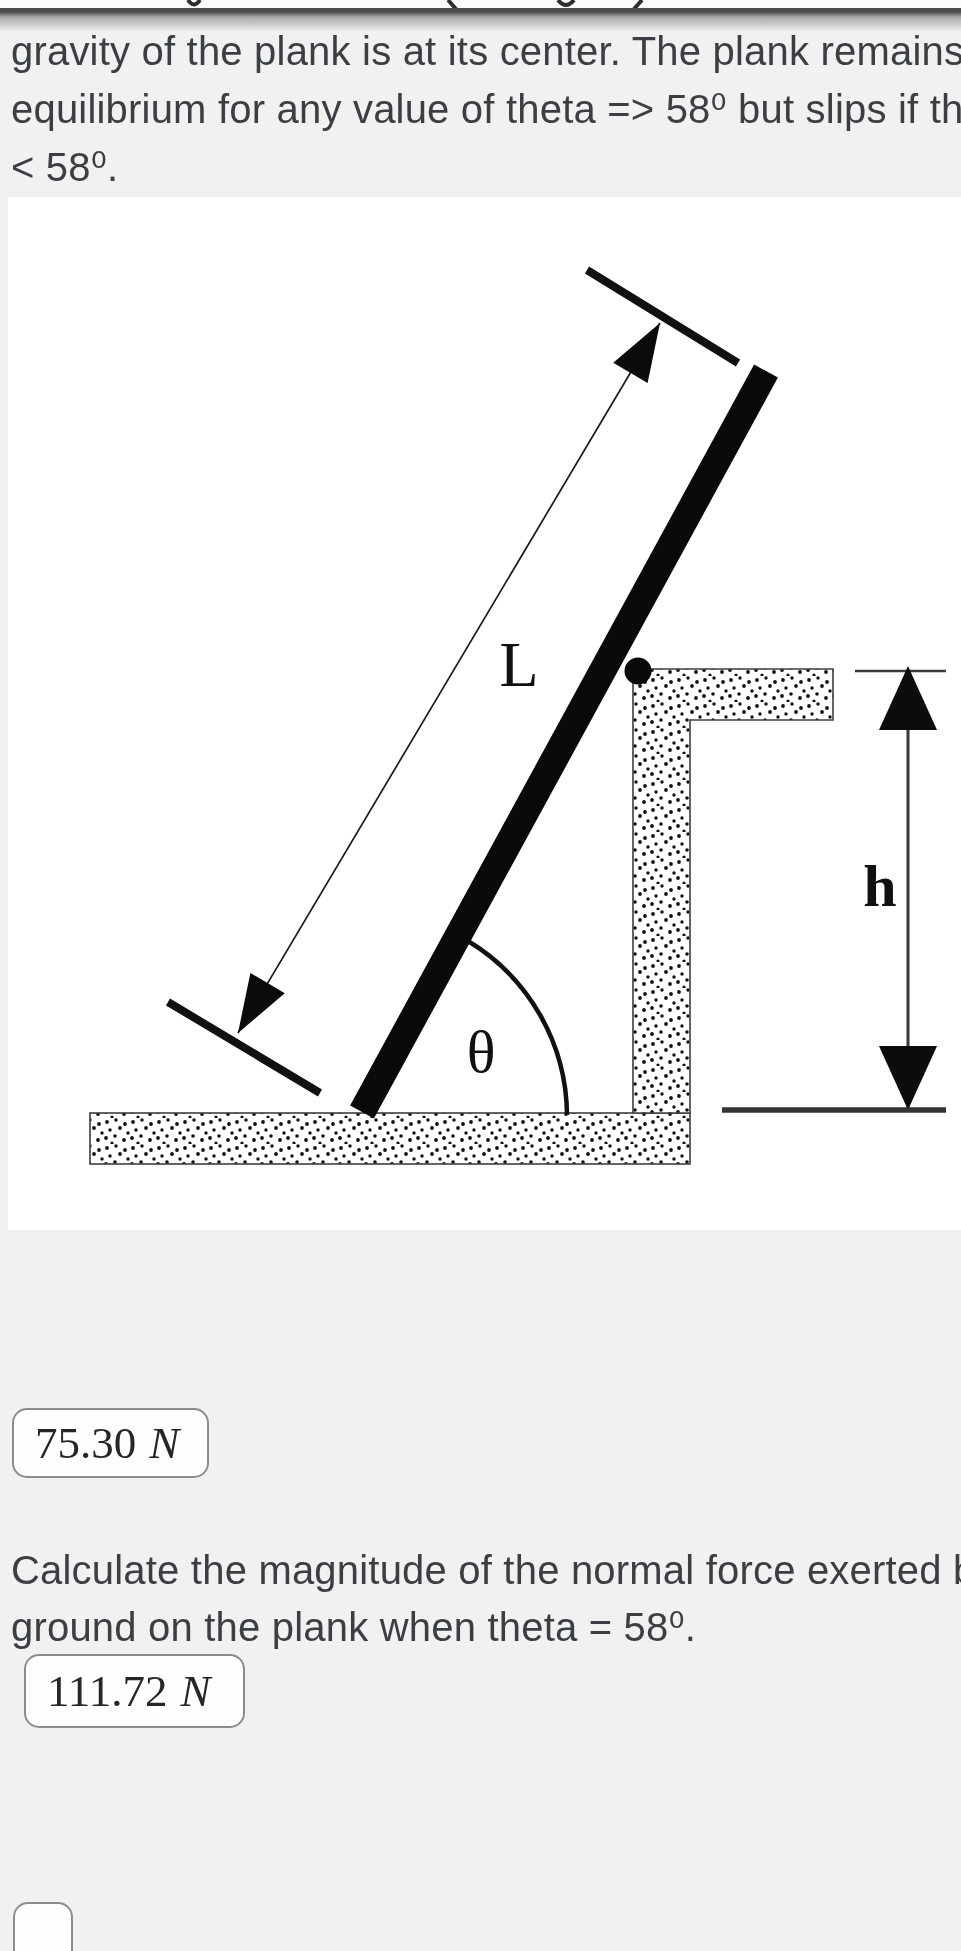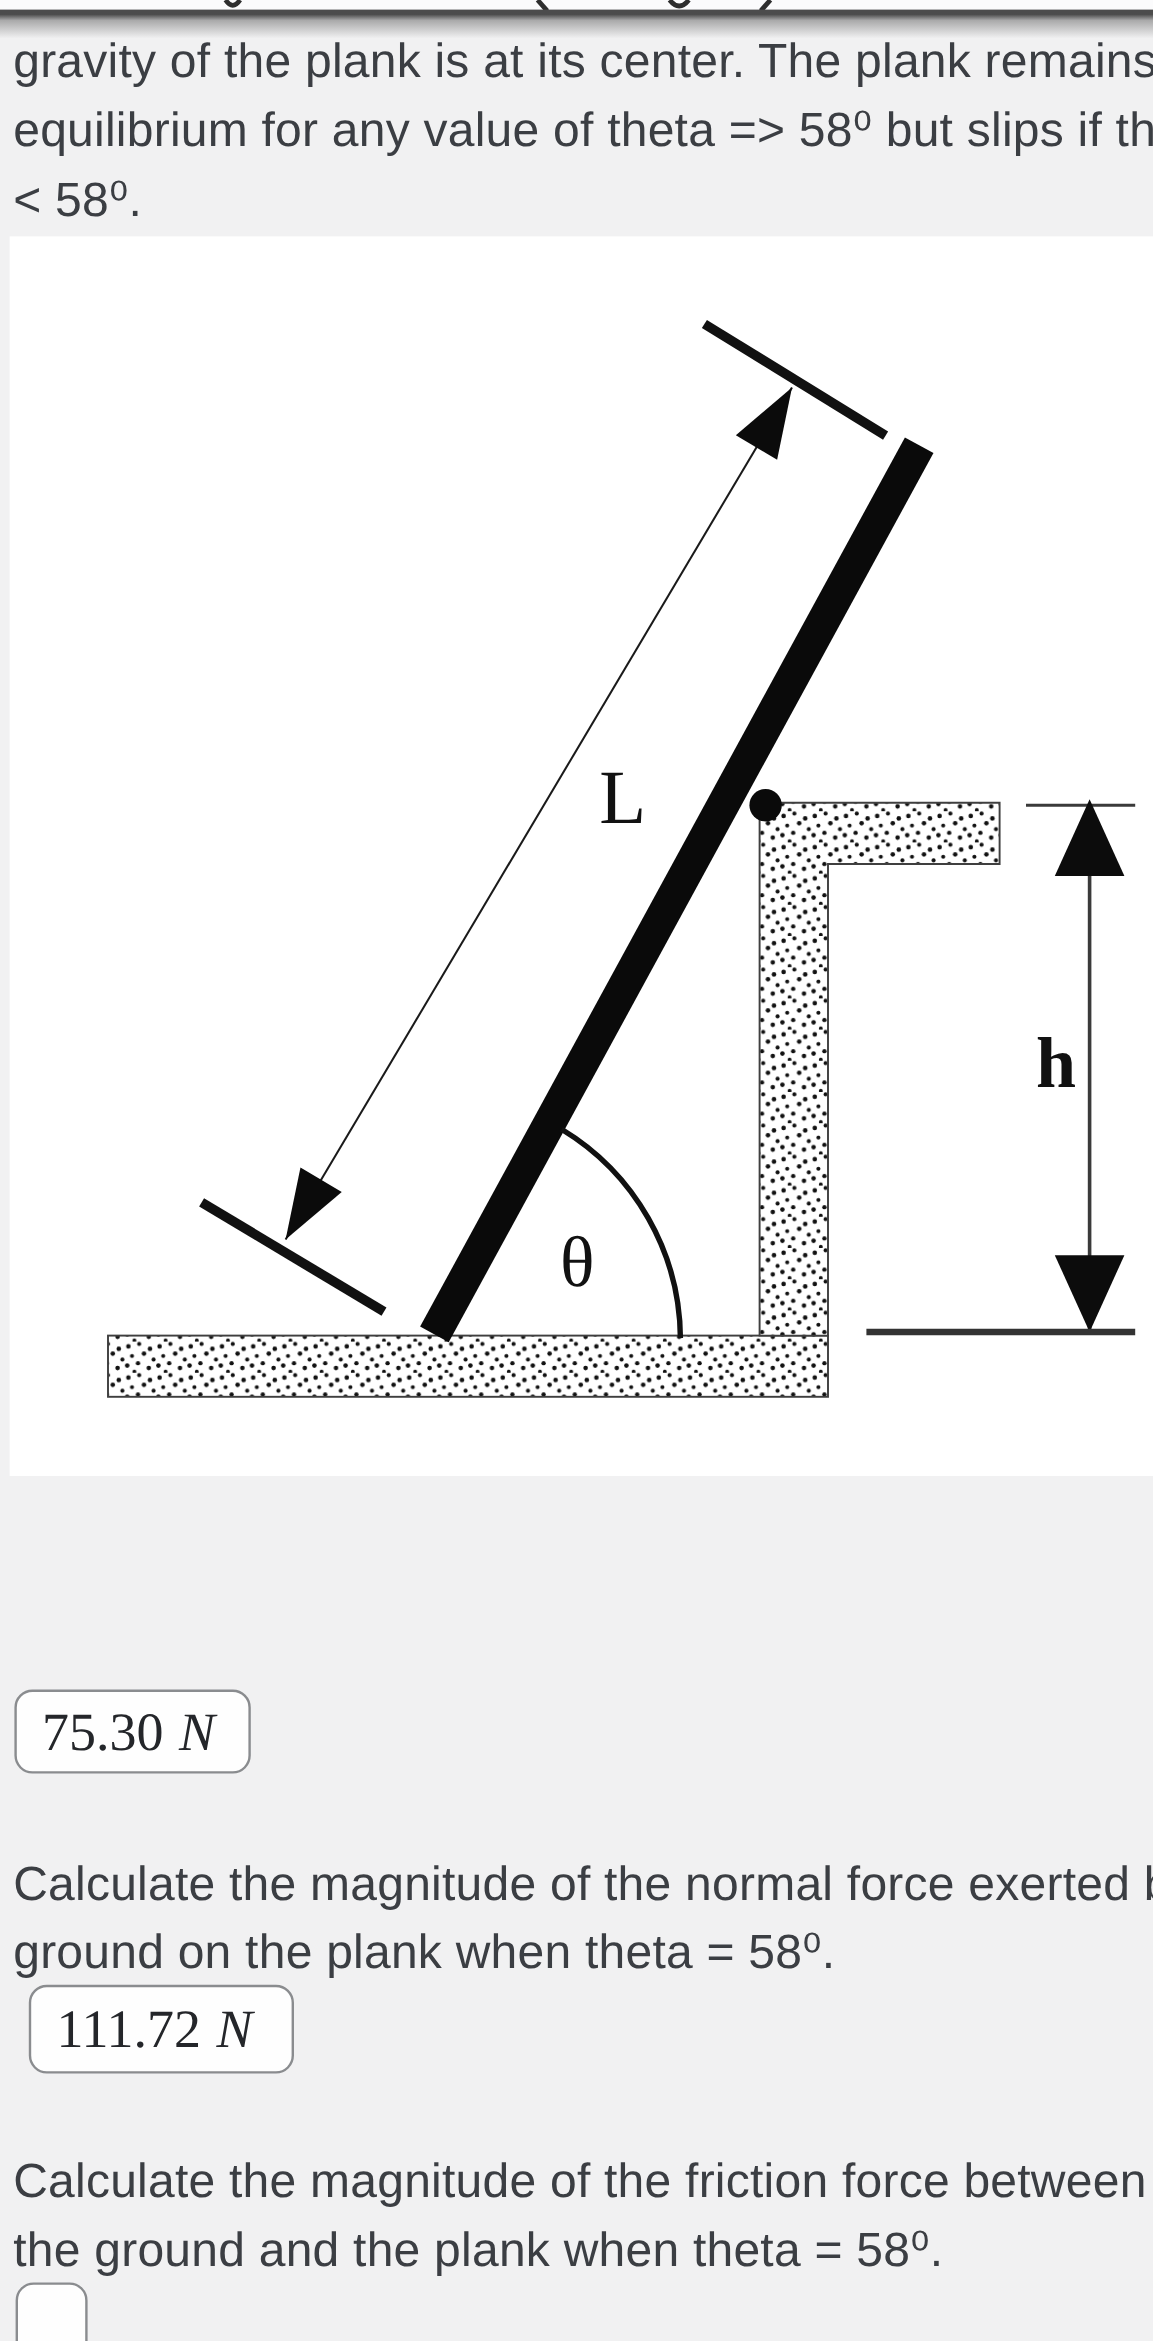--- a/index.html
+++ b/index.html
@@ -115,21 +115,17 @@
 
   <div class="q q2">
     <div class="ln">Calculate the magnitude of the normal force exerted by</div>
     <div class="ln">ground on the plank when theta = 58⁰.</div>
   </div>
   <div class="answer-box b2">
     <span>111.72</span>
     <span class="unit">N</span>
   </div>
 
-  <div class="q q3">
-    <div class="ln">Calculate the magnitude of the friction force between</div>
-    <div class="ln">the ground and the plank when theta = 58⁰.</div>
-  </div>
   <div class="answer-box b3">
     <span></span>
   </div>
 
 </div>
 
 </body></html>

